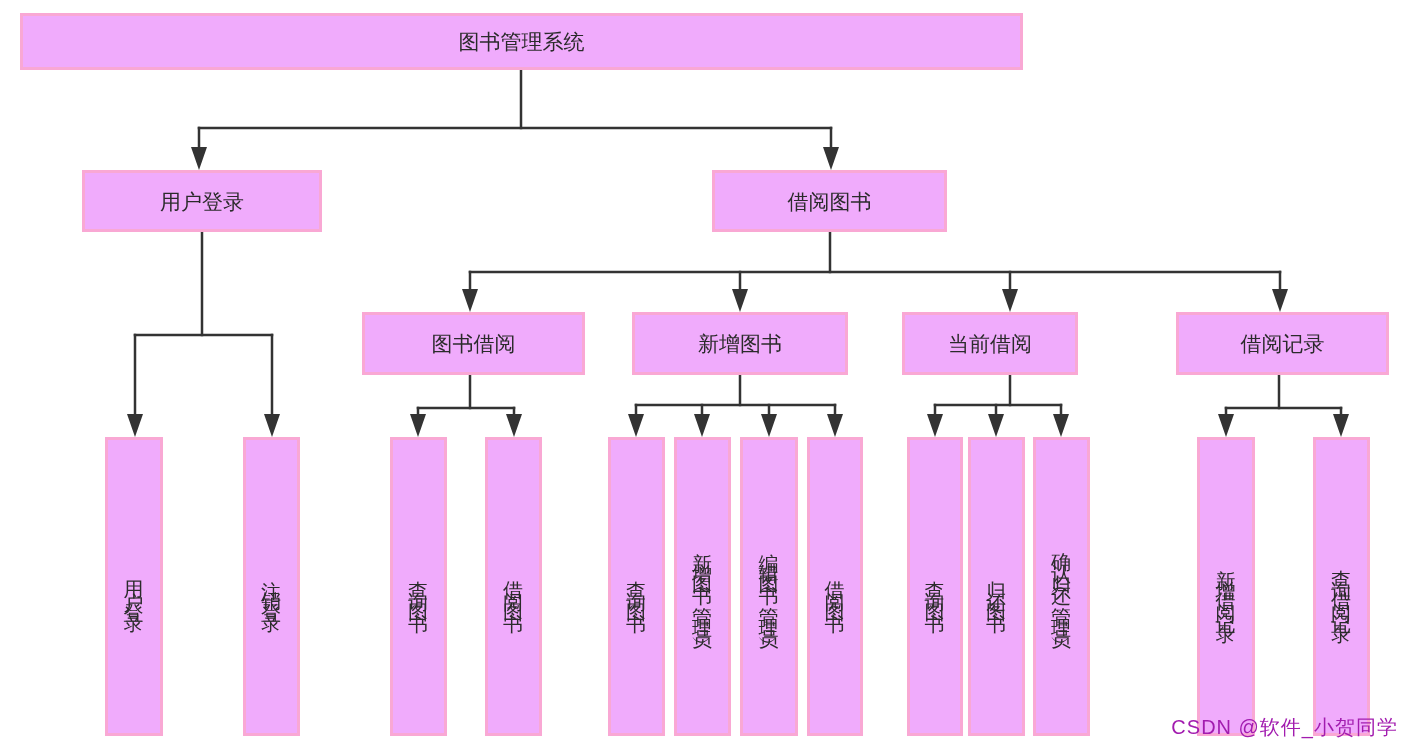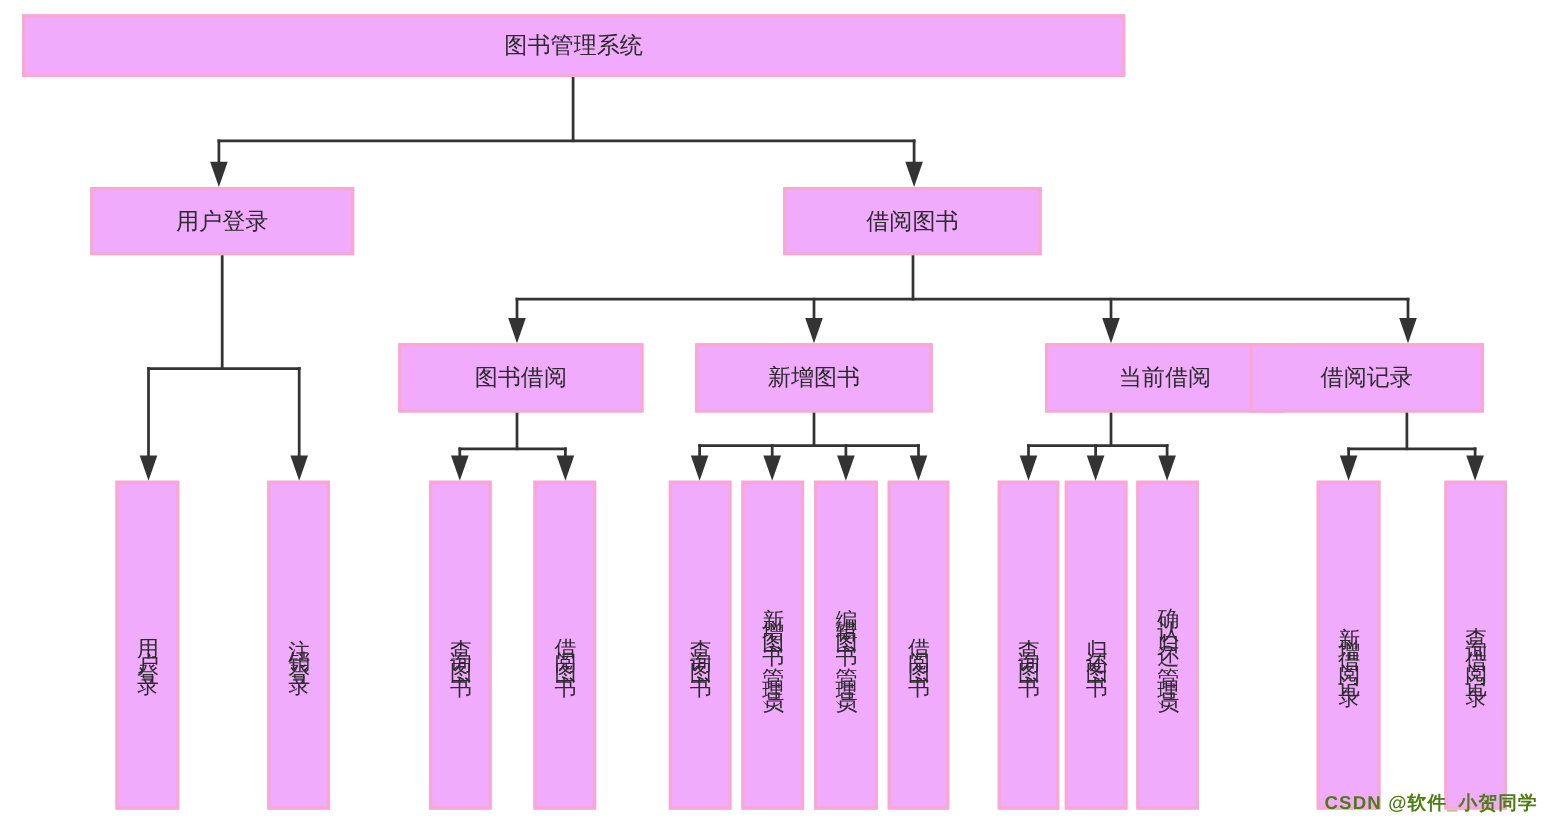--- a/index.html
+++ b/index.html
@@ -12,22 +12,22 @@
   .node{
     position:absolute;box-sizing:border-box;background:#f0abfc;
     border:3px solid #f9a8d4;display:flex;align-items:center;justify-content:center;
     font-size:21px;line-height:1;white-space:nowrap;
   }
   .node.v{
     writing-mode:vertical-rl;text-orientation:mixed;
     font-size:20px;letter-spacing:11px;padding:4px 0;
   }
   .watermark{
-    position:absolute;right:7px;bottom:6px;font-size:17px;letter-spacing:1px;
-    color:#4d7c0f;white-space:nowrap;font-weight:bold;
+    position:absolute;right:7px;bottom:6px;font-size:20px;letter-spacing:1px;
+    color:#a21caf;white-space:nowrap;
   }
 </style>
 </head>
 <body>
 
 <div class="stage">
 
   <svg class="wires" viewBox="0 0 1405 747" xmlns="http://www.w3.org/2000/svg">
     <g stroke="#333333" stroke-width="2.5" stroke-linecap="square" fill="#333333">
 
@@ -92,22 +92,22 @@
     </g>
   </svg>
 
   <div class="node" style="left:20px;top:13px;width:1003px;height:57px;">图书管理系统</div>
 
   <div class="node" style="left:82px;top:170px;width:240px;height:62px;">用户登录</div>
   <div class="node" style="left:712px;top:170px;width:235px;height:62px;">借阅图书</div>
 
   <div class="node" style="left:362px;top:312px;width:223px;height:63px;">图书借阅</div>
   <div class="node" style="left:632px;top:312px;width:216px;height:63px;">新增图书</div>
-  <div class="node" style="left:950px;top:312px;width:218px;height:63px;text-align:center;">当前借阅</div>
-  <div class="node" style="left:1136px;top:312px;width:213px;height:63px;">借阅记录</div>
+  <div class="node" style="left:902px;top:312px;width:176px;height:63px;text-align:center;">当前借阅</div>
+  <div class="node" style="left:1176px;top:312px;width:213px;height:63px;">借阅记录</div>
 
   <div class="node v" style="left:105px;top:437px;width:58px;height:299px;">用户登录</div>
   <div class="node v" style="left:243px;top:437px;width:57px;height:299px;">注销登录</div>
 
   <div class="node v" style="left:390px;top:437px;width:57px;height:299px;">查询图书</div>
   <div class="node v" style="left:485px;top:437px;width:57px;height:299px;">借阅图书</div>
 
   <div class="node v" style="left:608px;top:437px;width:57px;height:299px;">查询图书</div>
   <div class="node v" style="left:674px;top:437px;width:57px;height:299px;">新增图书（管理员）</div>
   <div class="node v" style="left:740px;top:437px;width:58px;height:299px;">编辑图书（管理员）</div>

